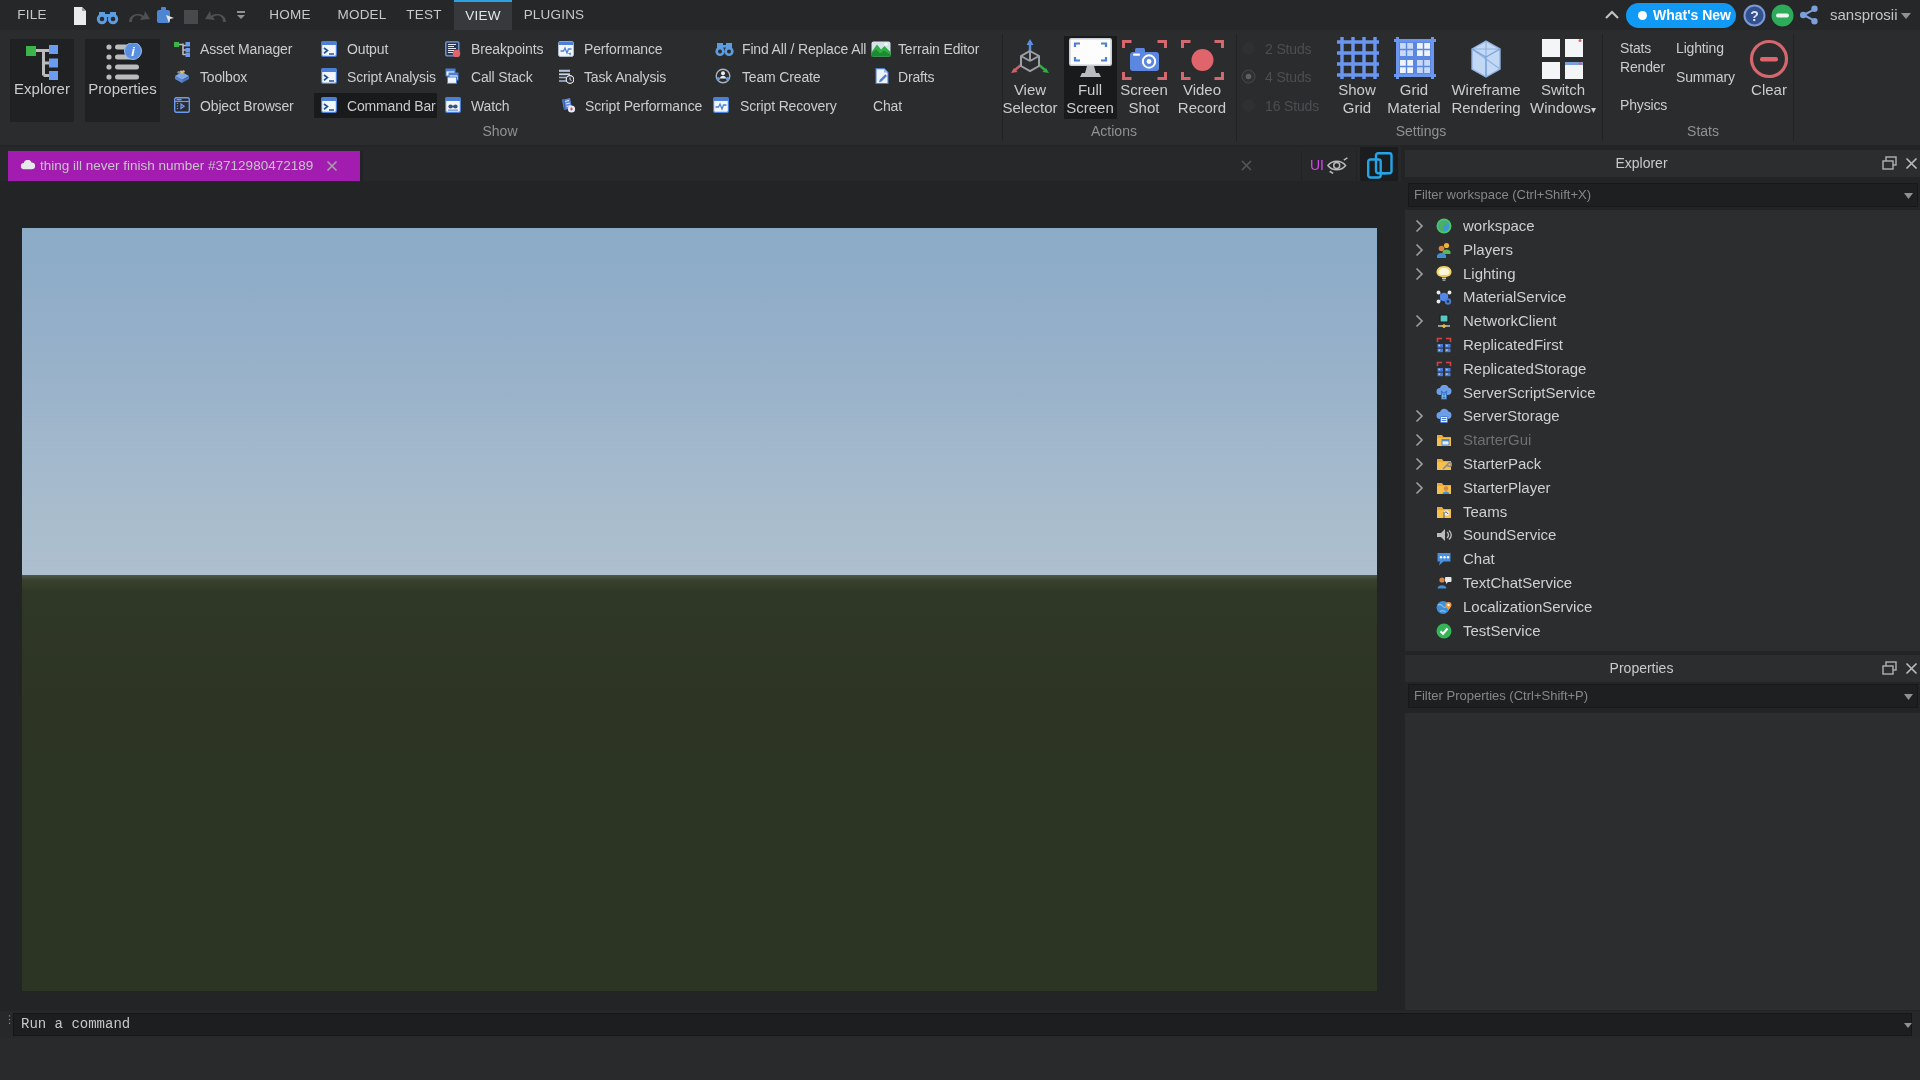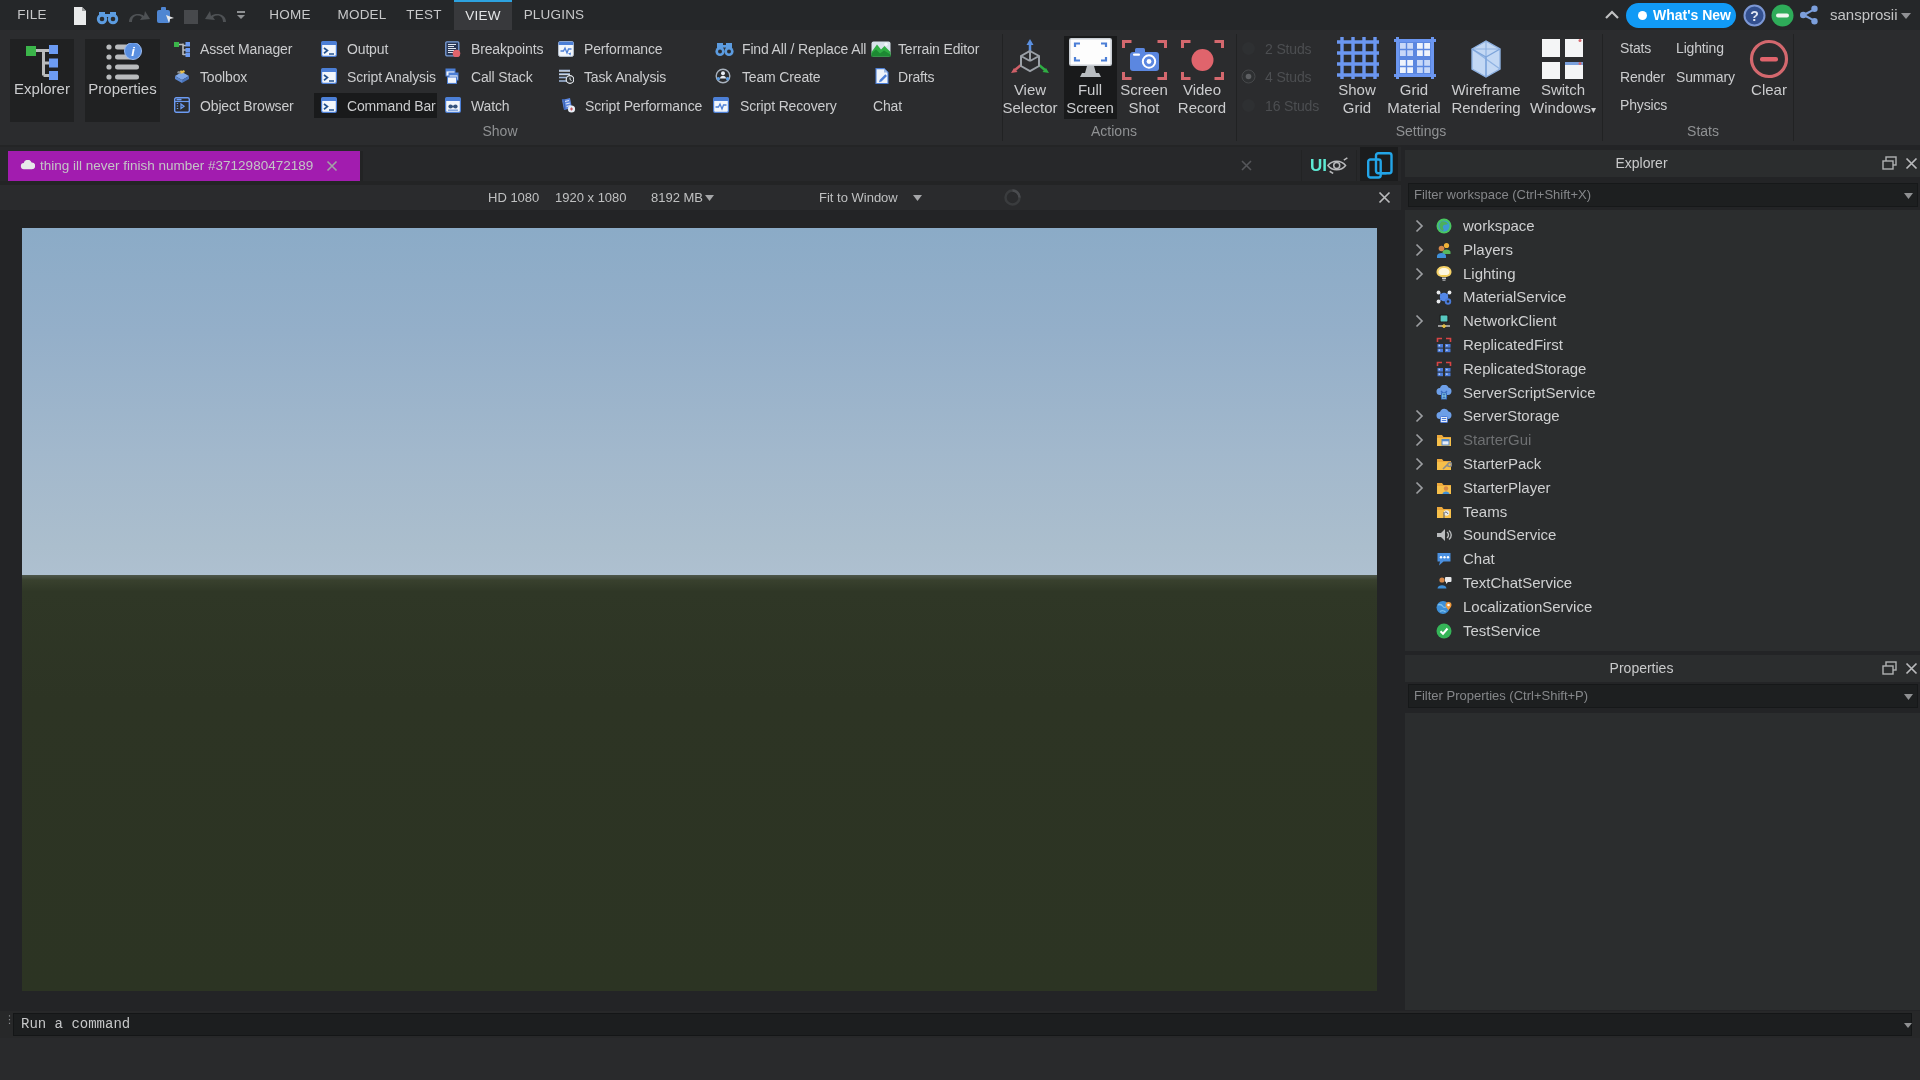--- a/index.html
+++ b/index.html
@@ -395,21 +395,21 @@
       <rect x="23" y="23" width="18" height="3" fill="#7aa0dc"></rect>
         <circle cx="38" cy="1.5" r="1.5" fill="#d4686e"></circle>
         <circle cx="38" cy="24.5" r="1.5" fill="#d4686e"></circle>
     </svg>
     <div class="twoline" style="left:1523px;top:51px;width:80px;">Switch<br>Windows<span style="font-size:10px;">▾</span></div>
     <div class="divider" style="left:1602px;"></div>
     <div class="seclbl" style="left:1381px;width:80px;">Settings</div>
 
     <div class="rlbl" style="left:1620px;top:9px;">Stats</div>
     <div class="rlbl" style="left:1676px;top:9px;">Lighting</div>
-    <div class="rlbl" style="left:1620px;top:38px;text-align:right;">Render</div>
+    <div class="rlbl" style="left:1620px;top:28px;text-align:right;">Render</div>
     <div class="rlbl" style="left:1676px;top:38px;">Summary</div>
     <div class="rlbl" style="left:1620px;top:66px;">Physics</div>
     <svg class="abs" style="left:1749px;top:9px;" width="40" height="40" viewBox="0 0 40 40">
         <circle cx="20" cy="20" r="17.5" fill="none" stroke="#d4686e" stroke-width="3.2"></circle>
         <rect x="11" y="18" width="18" height="4.5" rx="2" fill="#e0646c"></rect>
       </svg>
     <div class="twoline" style="left:1729px;top:51px;width:80px;">Clear</div>
     <div class="divider" style="left:1793px;"></div>
     <div class="seclbl" style="left:1663px;width:80px;">Stats</div>
   </div>
@@ -423,55 +423,36 @@
       <svg class="abs" style="left:12px;top:9px;" width="15" height="11" viewBox="0 0 22 15">
           <path d="M6 13 a4.5 4.5 0 0 1 -0.5-9 a6 6 0 0 1 11.5-1 a4.8 4.8 0 0 1 0.5 10z" fill="#e7e8e9"></path>
         </svg>
       <span style="position:absolute;left:32px;top:0;">thing ill never finish number #3712980472189</span>
       <svg class="abs" style="left:318px;top:9px;" width="12" height="12" viewBox="0 0 12 12">
           <path d="M1.5 1.5 L10.5 10.5 M10.5 1.5 L1.5 10.5" stroke="#a2a3a5" stroke-width="1.6"></path>
         </svg>
     </div>
     <div class="abs" style="left:1301px;top:5px;width:1px;height:31px;background:#222324;"></div>
     <div class="abs" style="left:1356px;top:5px;width:1px;height:31px;background:#222324;"></div>
-    <div class="abs" style="left:1310px;top:4px;height:33px;line-height:33px;font-size:17px;color:#5eead4;font-weight:bold;">UI</div>
+    <div class="abs" style="left:1310px;top:4px;height:33px;line-height:33px;font-size:14px;color:#d946ef;font-weight:normal;">UI</div>
     <svg class="abs" style="left:1327px;top:12px;" width="23" height="17" viewBox="0 0 26 18">
         <path d="M1 9 C6 2.5,16 2.5,21 9 C16 15.5,6 15.5,1 9 Z" fill="none" stroke="#b9babc" stroke-width="1.7"></path>
         <circle cx="11" cy="9" r="3.4" fill="none" stroke="#b9babc" stroke-width="1.7"></circle>
         <path d="M19 3 L23 0.5" stroke="#b9babc" stroke-width="1.7"></path>
         <path d="M3 15.5 L7 18" stroke="#b9babc" stroke-width="1.7" fill="none"></path>
       </svg>
     <div class="abs" style="left:1360px;top:2px;width:38px;height:37px;background:#1b1c1d;"></div>
     <svg class="abs" style="left:1367px;top:7px;" width="26" height="27" viewBox="0 0 26 27">
         <g fill="none" stroke="#23a5e8" stroke-width="2.4">
           <rect x="9" y="1.2" width="15.5" height="20" rx="2.2"></rect>
           <rect x="1.2" y="7.5" width="12.5" height="18" rx="2.2"></rect>
           <path d="M13.5 21.5 h6" stroke-width="1.8"></path>
         </g>
       </svg>
     <div class="abs" style="left:0;top:36px;width:1401px;height:4px;background:#232425;"></div>
-  </div>
-  <div id="vptoolbar">
-    <span style="left:488px;">HD 1080</span>
-    <span style="left:555px;">1920 x 1080</span>
-    <span style="left:651px;">8192 MB</span>
-    <svg class="abs" style="left:705px;top:10px;" width="9" height="6" viewBox="0 0 9 6">
-        <path d="M0 0h9l-4.5 6z" fill="#a5a6a8"></path>
-      </svg>
-    <span style="left:819px;">Fit to Window</span>
-    <svg class="abs" style="left:913px;top:10px;" width="9" height="6" viewBox="0 0 9 6">
-        <path d="M0 0h9l-4.5 6z" fill="#a5a6a8"></path>
-      </svg>
-    <svg class="abs" style="left:1004px;top:4px;" width="17" height="17" viewBox="0 0 17 17">
-        <circle cx="8.5" cy="8.5" r="7" fill="none" stroke="#3a3c3e" stroke-width="2.5"></circle>
-        <path d="M8.5 1.5 a7 7 0 0 1 7 7" fill="none" stroke="#4a4c4f" stroke-width="2.5"></path>
-      </svg>
-    <svg class="abs" style="left:1378px;top:6px;" width="13" height="13" viewBox="0 0 13 13">
-        <path d="M1.5 1.5 L11.5 11.5 M11.5 1.5 L1.5 11.5" stroke="#b9babc" stroke-width="1.7"></path>
-      </svg>
   </div>
   <div id="viewport">
     <div id="scene">
         <div id="sky"></div>
         <div id="ground"></div>
       </div>
   </div>
   <div id="rightcol">
     <div class="panelhead" style="top:5px;">Explorer
       <svg class="abs" style="left:477px;top:6px;" width="15" height="15" viewBox="0 0 15 15">

